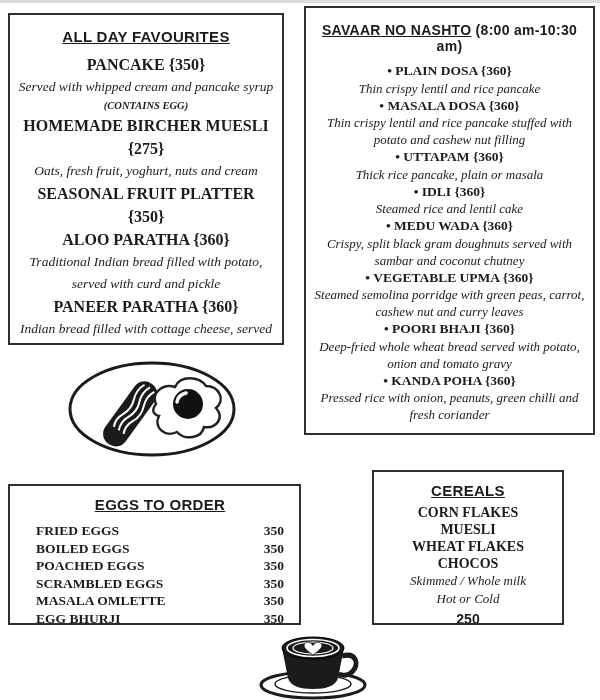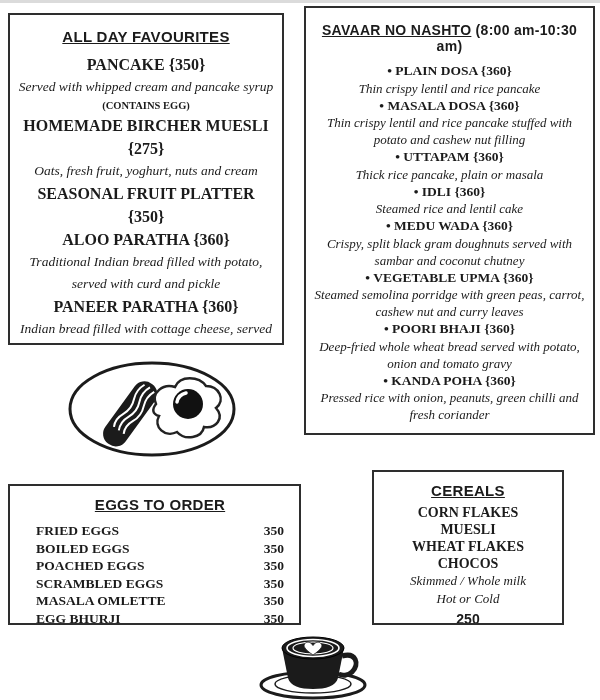--- a/index.html
+++ b/index.html
@@ -13,21 +13,21 @@
     position:absolute;box-sizing:border-box;border:2px solid #2e2e2e;background:#fff;
     text-align:center;overflow:hidden;
   }
   .box-title{
     font-family:"Liberation Sans",sans-serif;font-weight:bold;
     text-decoration:underline;letter-spacing:.3px;margin:0;
   }
   .line{white-space:normal;}
   .name{font-family:"Liberation Serif",serif;font-weight:bold;}
   .desc{font-family:"Liberation Serif",serif;font-style:italic;}
-  .note{font-family:"Liberation Serif",serif;font-weight:bold;}
+  .note{font-family:"Liberation Serif",serif;font-weight:bold;font-style:italic;}
 
   
   #allday{left:8px;top:13px;width:276px;height:332px;padding:13px 8px 0;}
   #allday .box-title{font-size:15px;margin-bottom:8px;}
   #allday .name{font-size:16px;line-height:23px;}
   #allday .desc{font-size:13.5px;line-height:22px;}
   #allday .note{font-size:10.5px;line-height:16px;}
 
   
   #savaar{left:304px;top:6px;width:291px;height:429px;padding:14px 5px 0;}

